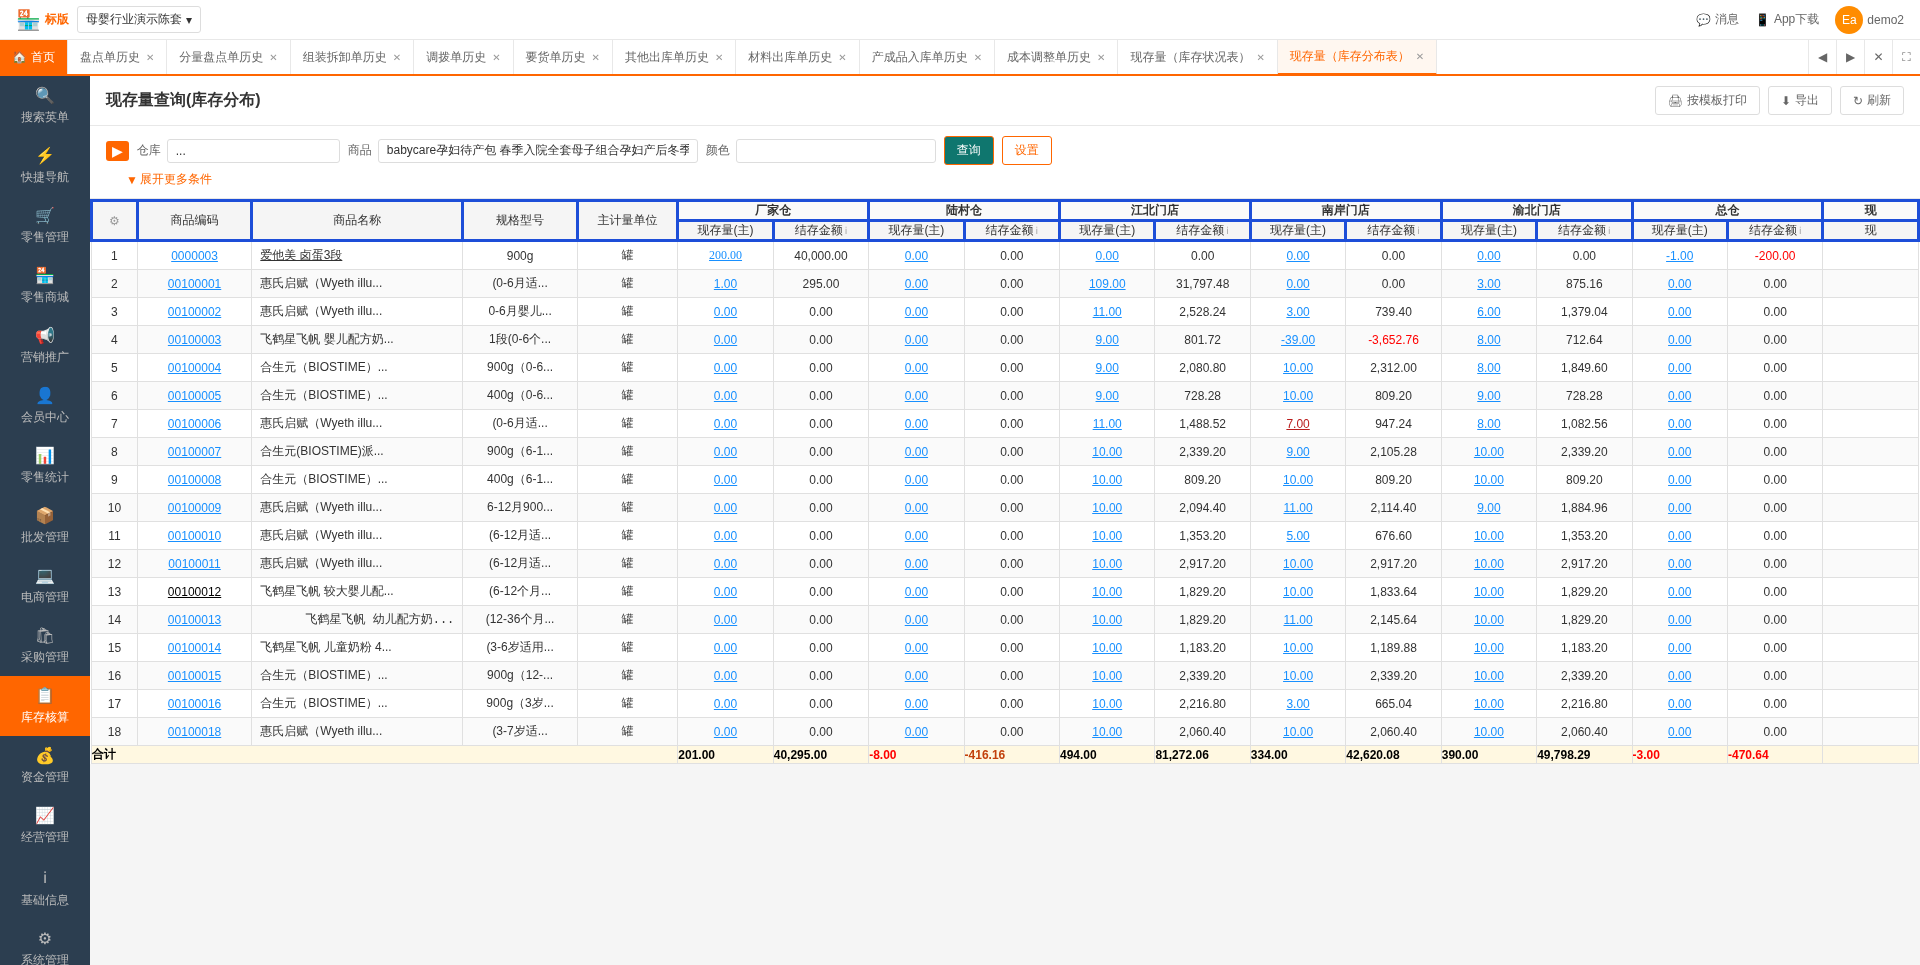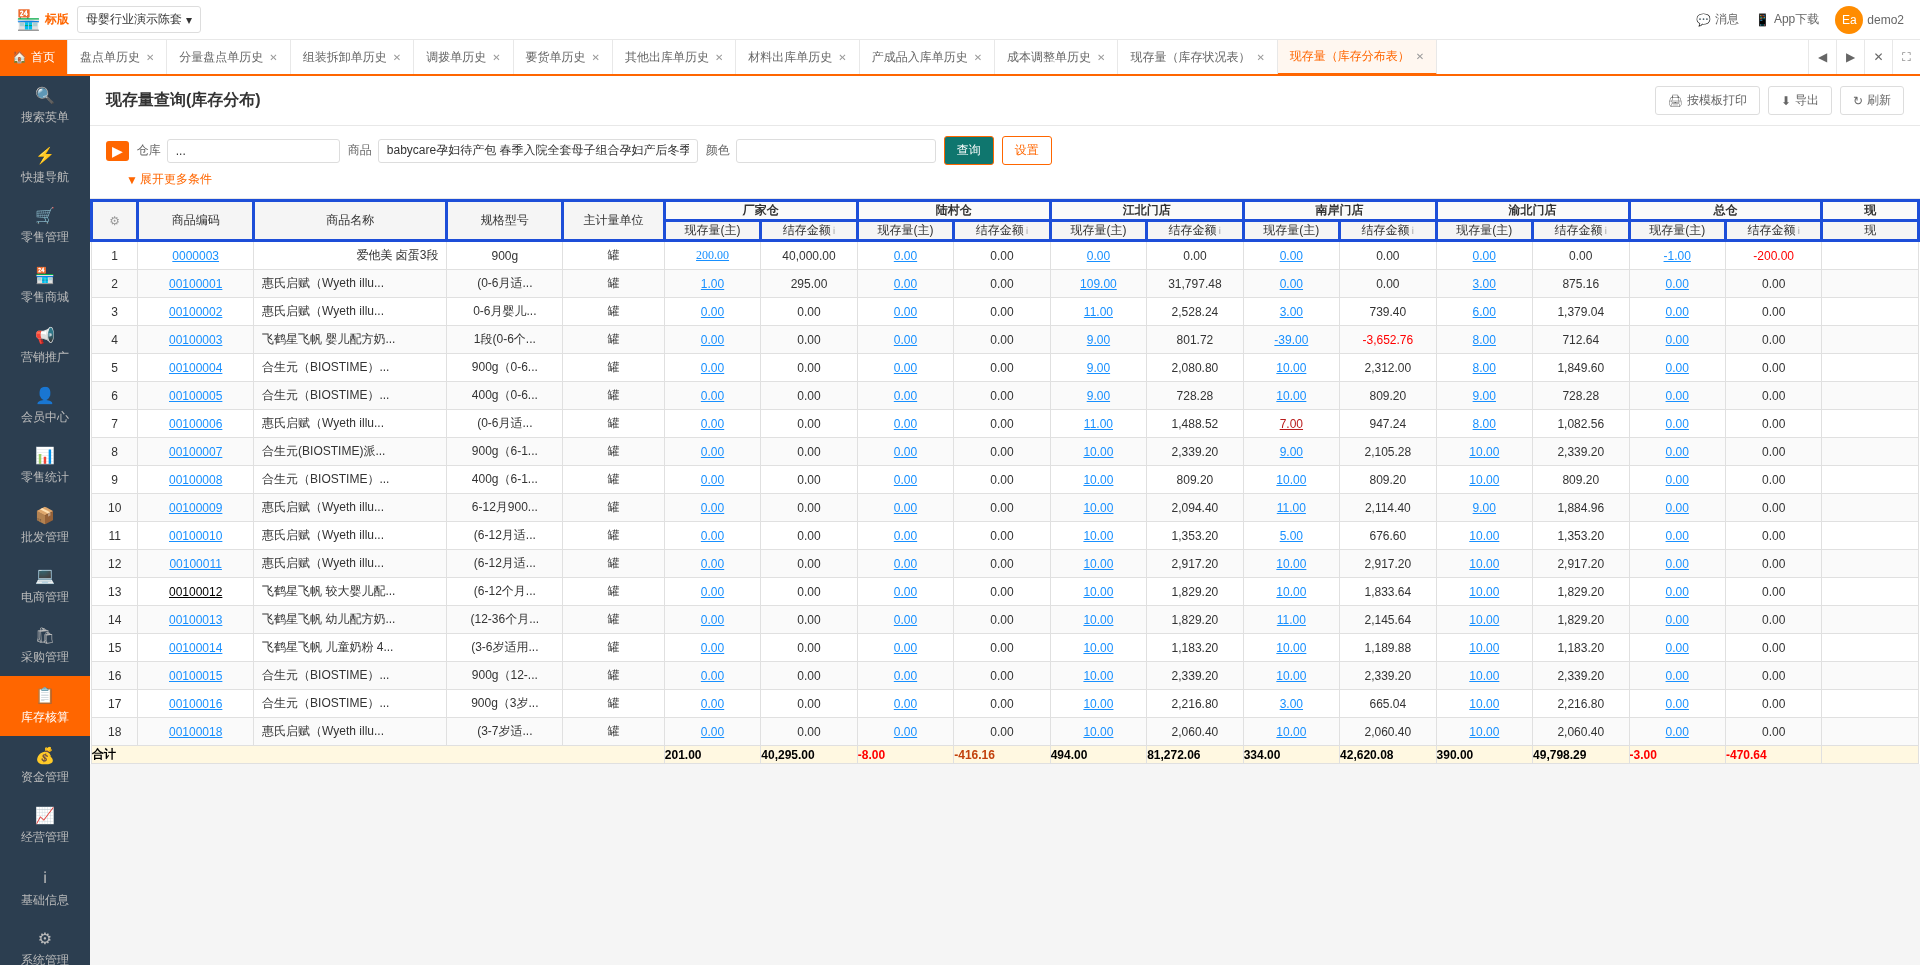--- a/index.html
+++ b/index.html
@@ -307,21 +307,21 @@
             <th class="col-num">结存金额<span class="info-icon">ℹ</span></th>
             <th class="col-num">现存量(主)</th>
             <th class="col-num">结存金额<span class="info-icon">ℹ</span></th>
             <th class="col-num">现</th>
           </tr>
         </thead>
         <tbody id="table-body">
         <tr>
               <td>1</td>
               <td style="color: rgb(24, 144, 255); text-decoration: underline; cursor: pointer;">0000003</td>
-              <td style="text-align: right;">爱他美 卤蛋3段</td>
+              <td style="text-align: left; text-decoration: underline;">爱他美 卤蛋3段</td>
               <td>900g</td>
               <td>罐</td>
               <td style="color: rgb(24, 144, 255); text-decoration: underline; cursor: pointer; font-family: Liberation Serif, serif;">200.00</td>
               <td>40,000.00</td>
               <td style="color: rgb(24, 144, 255); text-decoration: underline; cursor: pointer;">0.00</td>
               <td>0.00</td>
               <td style="color: rgb(24, 144, 255); text-decoration: underline; cursor: pointer;">0.00</td>
               <td>0.00</td>
               <td style="color: rgb(24, 144, 255); text-decoration: underline; cursor: pointer;">0.00</td>
               <td>0.00</td>
@@ -567,21 +567,21 @@
               <td>1,833.64</td>
               <td style="color: rgb(24, 144, 255); text-decoration: underline; cursor: pointer;">10.00</td>
               <td>1,829.20</td>
               <td style="color: rgb(24, 144, 255); text-decoration: underline; cursor: pointer;">0.00</td>
               <td>0.00</td>
               <td></td>
             </tr>
             <tr style="background: rgb(250, 250, 250);">
               <td>14</td>
               <td style="color: rgb(24, 144, 255); text-decoration: underline; cursor: pointer;">00100013</td>
-              <td style="text-align: left;">飞鹤星飞帆 幼儿配方奶...</td>
+              <td style="text-align: right; font-family: Liberation Mono, monospace;">飞鹤星飞帆 幼儿配方奶...</td>
               <td>(12-36个月...</td>
               <td>罐</td>
               <td style="color: rgb(24, 144, 255); text-decoration: underline; cursor: pointer;">0.00</td>
               <td>0.00</td>
               <td style="color: rgb(24, 144, 255); text-decoration: underline; cursor: pointer;">0.00</td>
               <td>0.00</td>
               <td style="color: rgb(24, 144, 255); text-decoration: underline; cursor: pointer;">10.00</td>
               <td>1,829.20</td>
               <td style="color: rgb(24, 144, 255); text-decoration: underline; cursor: pointer;">11.00</td>
               <td>2,145.64</td>

